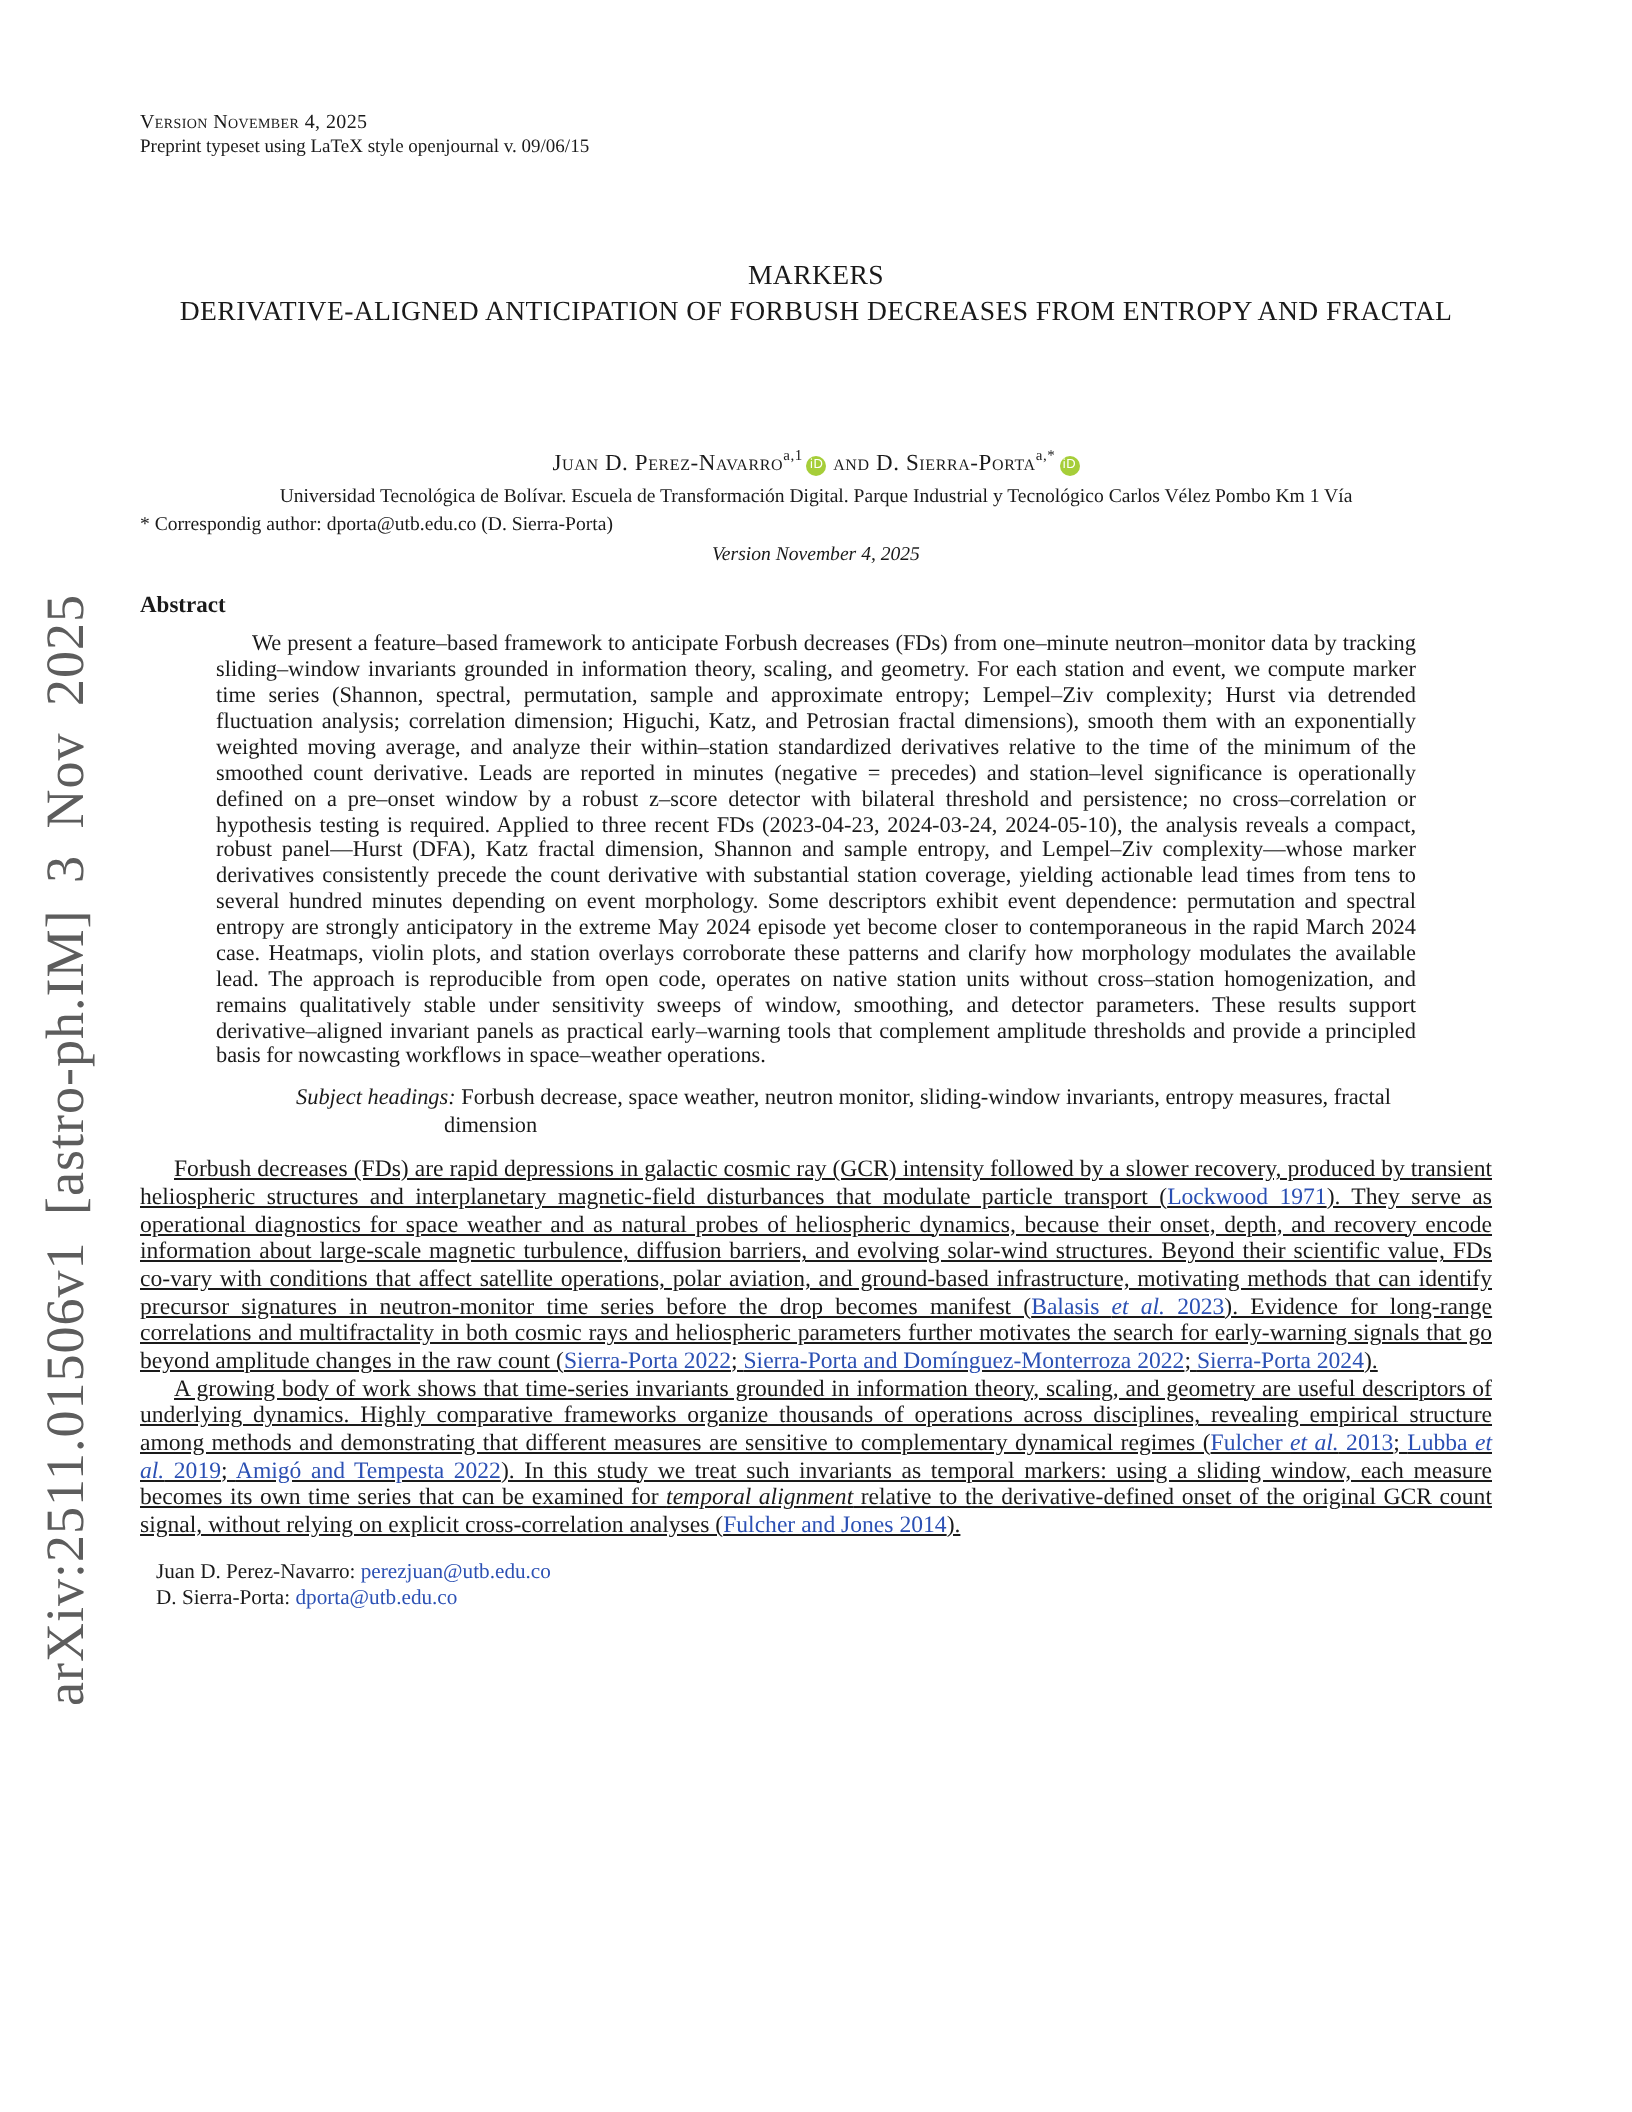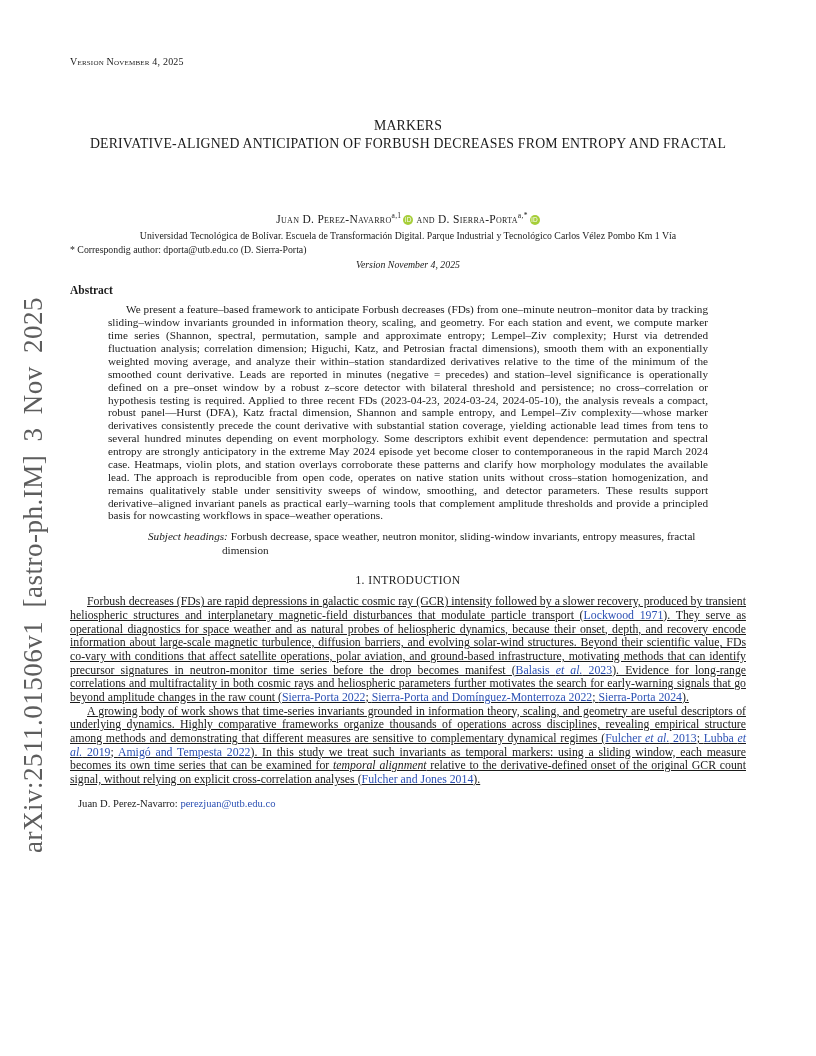--- a/index.html
+++ b/index.html
@@ -60,20 +60,21 @@
 <body>
 
 <div class="page">
 
   <div class="arxiv-banner">arXiv:2511.01506v1 [astro-ph.IM] 3 Nov 2025</div>
 
   <div class="content">
 
     <header>
       <div class="hdr-line1">Version November 4, 2025</div>
+      <div class="hdr-line2">Preprint typeset using LaTeX style openjournal v. 09/06/15</div>
     </header>
 
     <div class="title-block">
       <div>MARKERS</div>
       <div>DERIVATIVE-ALIGNED ANTICIPATION OF FORBUSH DECREASES FROM ENTROPY AND FRACTAL</div>
     </div>
 
     <div class="authors">
       <span>Juan D. Perez-Navarro</span><sup>a,1</sup><span class="orcid">iD</span><span> and </span><span>D. Sierra-Porta</span><sup>a,*</sup><span class="orcid">iD</span>
     </div>
@@ -82,25 +83,25 @@
       <div>Universidad Tecnológica de Bolívar. Escuela de Transformación Digital. Parque Industrial y Tecnológico Carlos Vélez Pombo Km 1 Vía</div>
     </div>
     <div class="corresp">* Correspondig author: dporta@utb.edu.co (D. Sierra-Porta)</div>
     <div class="version-italic">Version November 4, 2025</div>
 
     <div class="abstract-head">Abstract</div>
     <div class="abstract-body">We present a feature–based framework to anticipate Forbush decreases (FDs) from one–minute neutron–monitor data by tracking sliding–window invariants grounded in information theory, scaling, and geometry. For each station and event, we compute marker time series (Shannon, spectral, permutation, sample and approximate entropy; Lempel–Ziv complexity; Hurst via detrended fluctuation analysis; correlation dimension; Higuchi, Katz, and Petrosian fractal dimensions), smooth them with an exponentially weighted moving average, and analyze their within–station standardized derivatives relative to the time of the minimum of the smoothed count derivative. Leads are reported in minutes (negative = precedes) and station–level significance is operationally defined on a pre–onset window by a robust z–score detector with bilateral threshold and persistence; no cross–correlation or hypothesis testing is required. Applied to three recent FDs (2023-04-23, 2024-03-24, 2024-05-10), the analysis reveals a compact, robust panel—Hurst (DFA), Katz fractal dimension, Shannon and sample entropy, and Lempel–Ziv complexity—whose marker derivatives consistently precede the count derivative with substantial station coverage, yielding actionable lead times from tens to several hundred minutes depending on event morphology. Some descriptors exhibit event dependence: permutation and spectral entropy are strongly anticipatory in the extreme May 2024 episode yet become closer to contemporaneous in the rapid March 2024 case. Heatmaps, violin plots, and station overlays corroborate these patterns and clarify how morphology modulates the available lead. The approach is reproducible from open code, operates on native station units without cross–station homogenization, and remains qualitatively stable under sensitivity sweeps of window, smoothing, and detector parameters. These results support derivative–aligned invariant panels as practical early–warning tools that complement amplitude thresholds and provide a principled basis for nowcasting workflows in space–weather operations.</div>
 
     <div class="subject"><span class="italic">Subject headings:</span><span> Forbush decrease, space weather, neutron monitor, sliding-window invariants, entropy measures, fractal dimension</span></div>
 
-    <div class="section-head">1. INTRODUCTION</div>
 
     <div class="body-text">
       <p><span>Forbush decreases (FDs) are rapid depressions in galactic cosmic ray (GCR) intensity followed by a slower recovery, produced by transient heliospheric structures and interplanetary magnetic-field disturbances that modulate particle transport (</span><span class="link">Lockwood 1971</span><span>). They serve as operational diagnostics for space weather and as natural probes of heliospheric dynamics, because their onset, depth, and recovery encode information about large-scale magnetic turbulence, diffusion barriers, and evolving solar-wind structures. Beyond their scientific value, FDs co-vary with conditions that affect satellite operations, polar aviation, and ground-based infrastructure, motivating methods that can identify precursor signatures in neutron-monitor time series before the drop becomes manifest (</span><span class="link">Balasis </span><span class="link italic">et al.</span><span class="link"> 2023</span><span>). Evidence for long-range correlations and multifractality in both cosmic rays and heliospheric parameters further motivates the search for early-warning signals that go beyond amplitude changes in the raw count (</span><span class="link">Sierra-Porta 2022</span><span>; </span><span class="link">Sierra-Porta and Domínguez-Monterroza 2022</span><span>; </span><span class="link">Sierra-Porta 2024</span><span>).</span></p>
       <p><span>A growing body of work shows that time-series invariants grounded in information theory, scaling, and geometry are useful descriptors of underlying dynamics. Highly comparative frameworks organize thousands of operations across disciplines, revealing empirical structure among methods and demonstrating that different measures are sensitive to complementary dynamical regimes (</span><span class="link">Fulcher </span><span class="link italic">et al.</span><span class="link"> 2013</span><span>; </span><span class="link">Lubba </span><span class="link italic">et al.</span><span class="link"> 2019</span><span>; </span><span class="link">Amigó and Tempesta 2022</span><span>). In this study we treat such invariants as temporal markers: using a sliding window, each measure becomes its own time series that can be examined for </span><span class="italic">temporal alignment</span><span> relative to the derivative-defined onset of the original GCR count signal, without relying on explicit cross-correlation analyses (</span><span class="link">Fulcher and Jones 2014</span><span>).</span></p>
     </div>
 
     <div class="footer">
       <div><span>Juan D. Perez-Navarro: </span><a class="link" href="#">perezjuan@utb.edu.co</a></div>
+      <div><span>D. Sierra-Porta: </span><a class="link" href="#">dporta@utb.edu.co</a></div>
     </div>
 
   </div>
 </div>
 
 </body></html>

